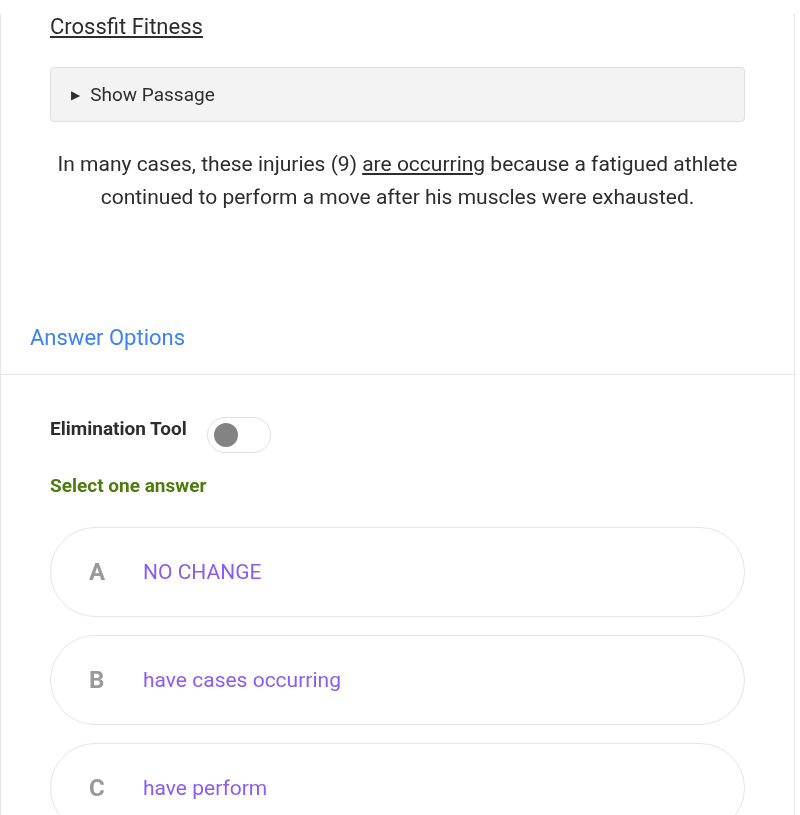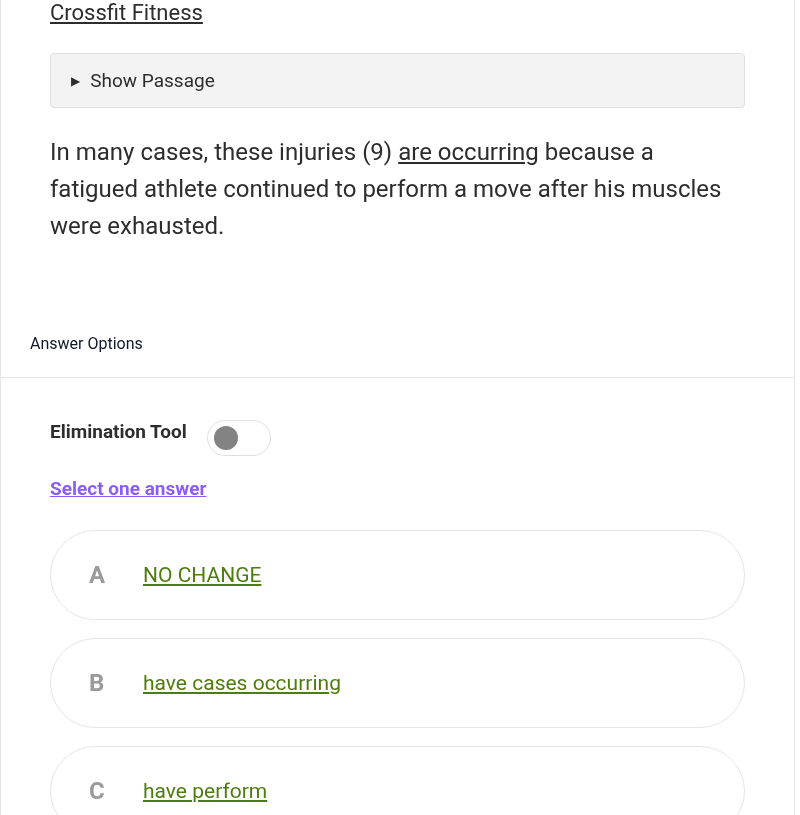--- a/index.html
+++ b/index.html
@@ -22,20 +22,21 @@
       position: relative;
     }
     .question-section {
       padding: 0 49px 0 49px;
     }
     .passage-title {
       font-size: 22px;
       font-weight: 400;
       text-decoration: underline;
       color: #2d2d2d;
+      margin-top: 14px;
       margin-bottom: 28px;
     }
     .show-passage-box {
       background: #f3f3f3;
       border: 1px solid #e0e0e0;
       border-radius: 4px;
       padding: 15px 20px;
       display: flex;
       align-items: center;
       margin-bottom: 26px;
@@ -45,34 +46,35 @@
       margin-right: 10px;
       font-size: 12px;
       color: #2d2d2d;
     }
     .show-passage-text {
       font-weight: 400;
       font-size: 19px;
       color: #2d2d2d;
     }
     .question-text {
-      font-size: 24px;
+      font-size: 21px;
       line-height: 1.55;
       color: #2d2d2d;
       margin-bottom: 28px;
+      text-align: center;
     }
     .underlined {
       text-decoration: underline;
     }
     .answer-options-header {
-      font-size: 16px;
+      font-size: 22px;
       font-weight: 400;
-      color: #0f172a;
+      color: #3b82f6;
       padding: 0 0 0 29px;
-      margin-top: 88px;
+      margin-top: 112px;
       margin-bottom: 24px;
     }
     .divider {
       border: none;
       border-top: 1px solid #e5e5e5;
       margin: 0;
     }
     .answer-area {
       padding: 42px 49px 0 49px;
     }
@@ -101,44 +103,42 @@
       height: 24px;
       border-radius: 50%;
       background: #838383;
       position: absolute;
       top: 5px;
       left: 6px;
     }
     .select-one {
       font-size: 19px;
       font-weight: 700;
-      color: #8b5cf6;
+      color: #4d7c0f;
       margin-bottom: 30px;
-      text-decoration: underline;
     }
     .answer-option {
       border: 1px solid #e5e5e5;
       border-radius: 45px;
       padding: 30px 38px;
       margin-bottom: 18px;
       display: flex;
       align-items: center;
       cursor: pointer;
     }
     .answer-letter {
       font-size: 24px;
       font-weight: 700;
       color: #9a9a9a;
       width: 54px;
       flex-shrink: 0;
     }
     .answer-text {
       font-size: 21px;
-      color: #4d7c0f;
-      text-decoration: underline;
+      color: #8b5cf6;
     }
   </style>
 </head>
 <body>
 
 <div class="outer-container">
   <div class="question-section">
     <div class="passage-title">Crossfit Fitness</div>
 
     <div class="show-passage-box">

